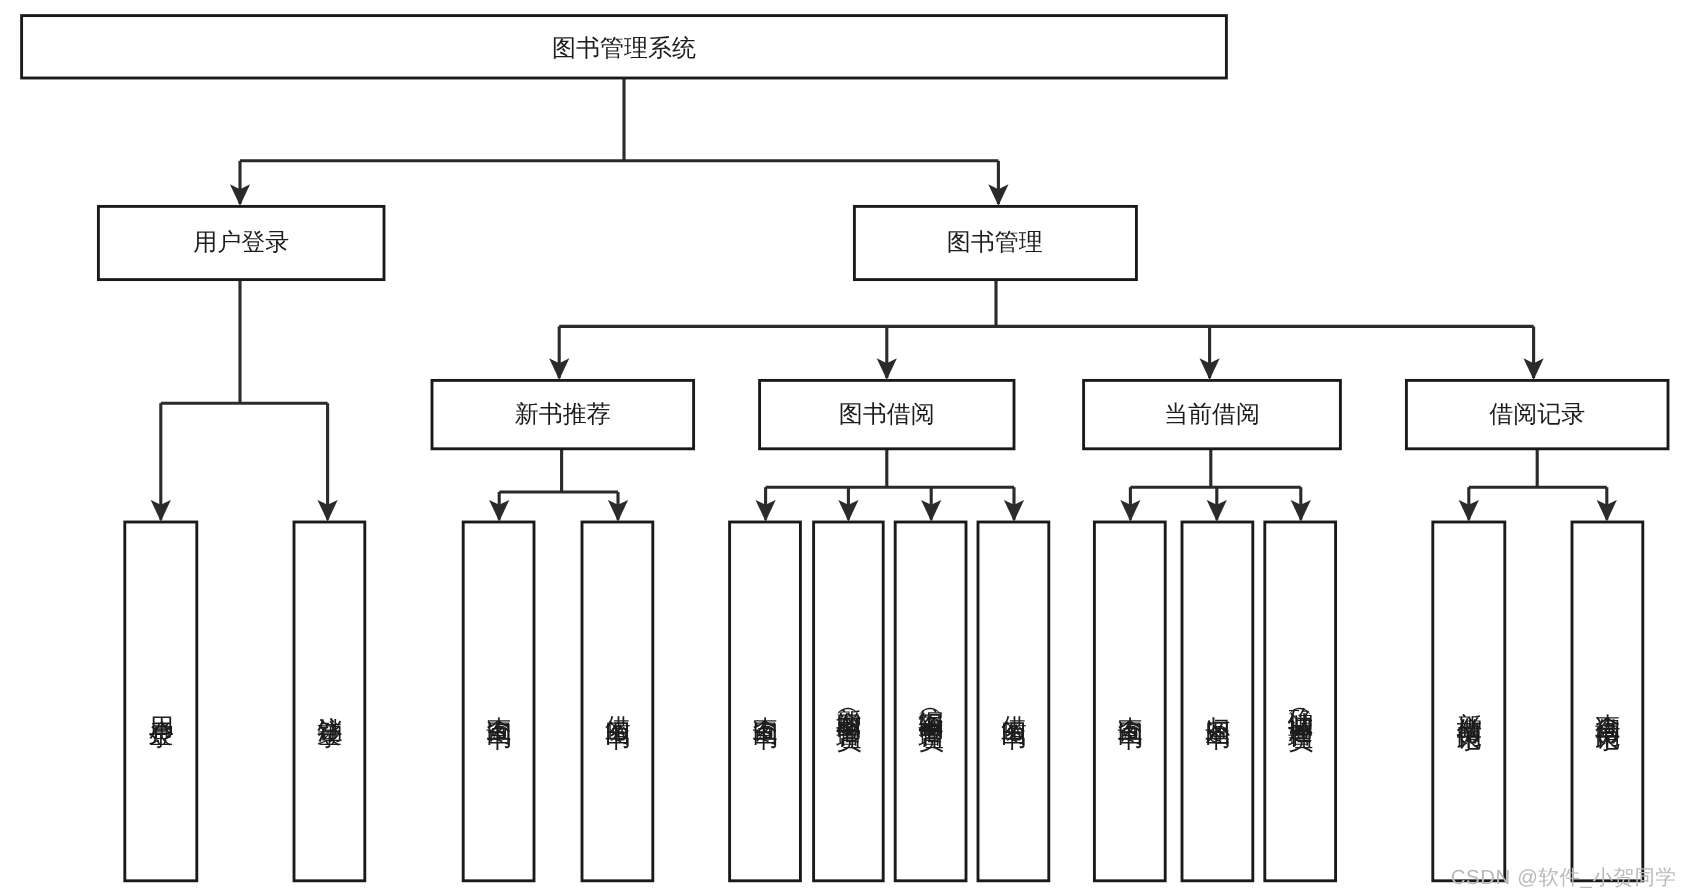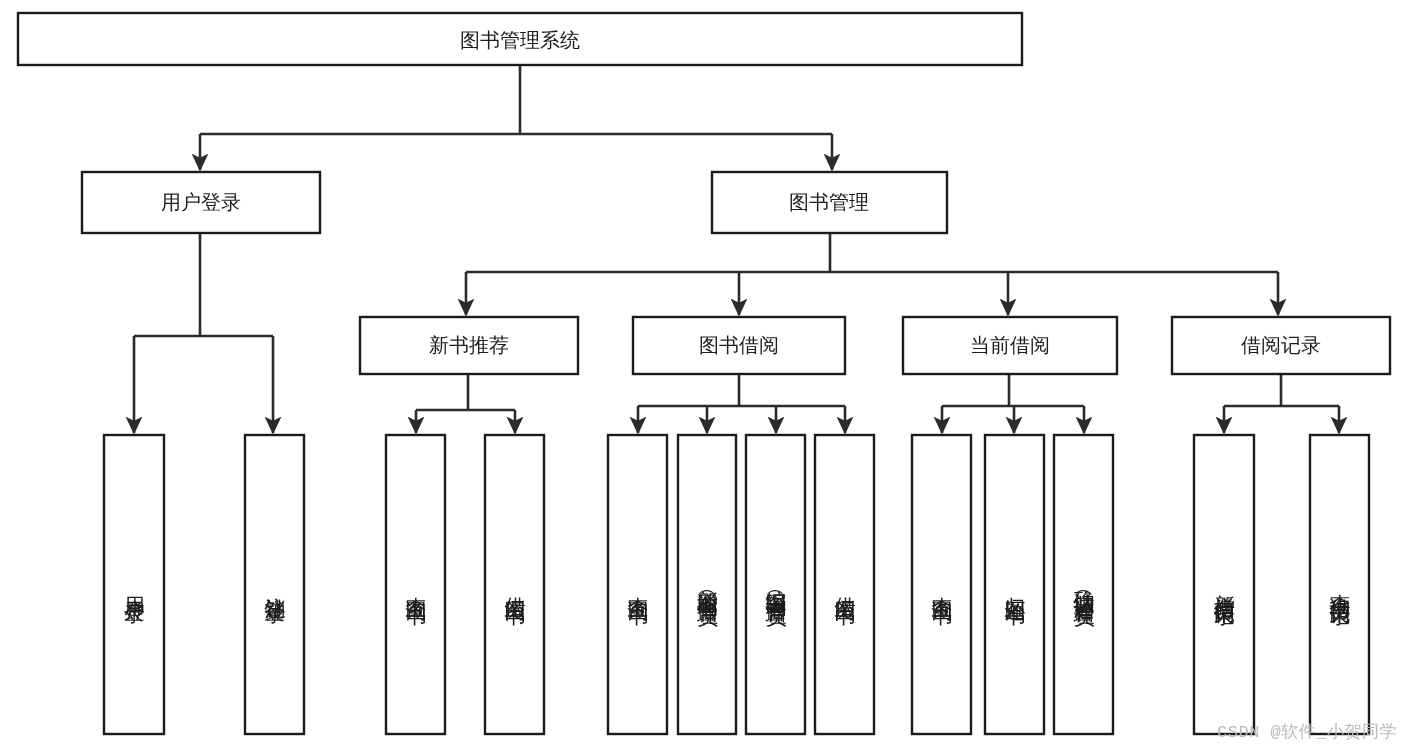--- a/index.html
+++ b/index.html
@@ -59,21 +59,21 @@
     line-height: 1.18;
     letter-spacing: 2.5px;
     color: #1c1c1c;
     white-space: nowrap;
     pointer-events: none;
   }
   .watermark {
     position: absolute;
     right: 8px;
     bottom: 4px;
-    font-family: Liberation Mono, monospace;
+    font-family: Liberation Sans, sans-serif;
     font-size: 17px;
     color: #b9b9b9;
     letter-spacing: 0.5px;
     white-space: nowrap;
   }
 </style>
 </head>
 <body>
 
 <div id="diagram-root">

